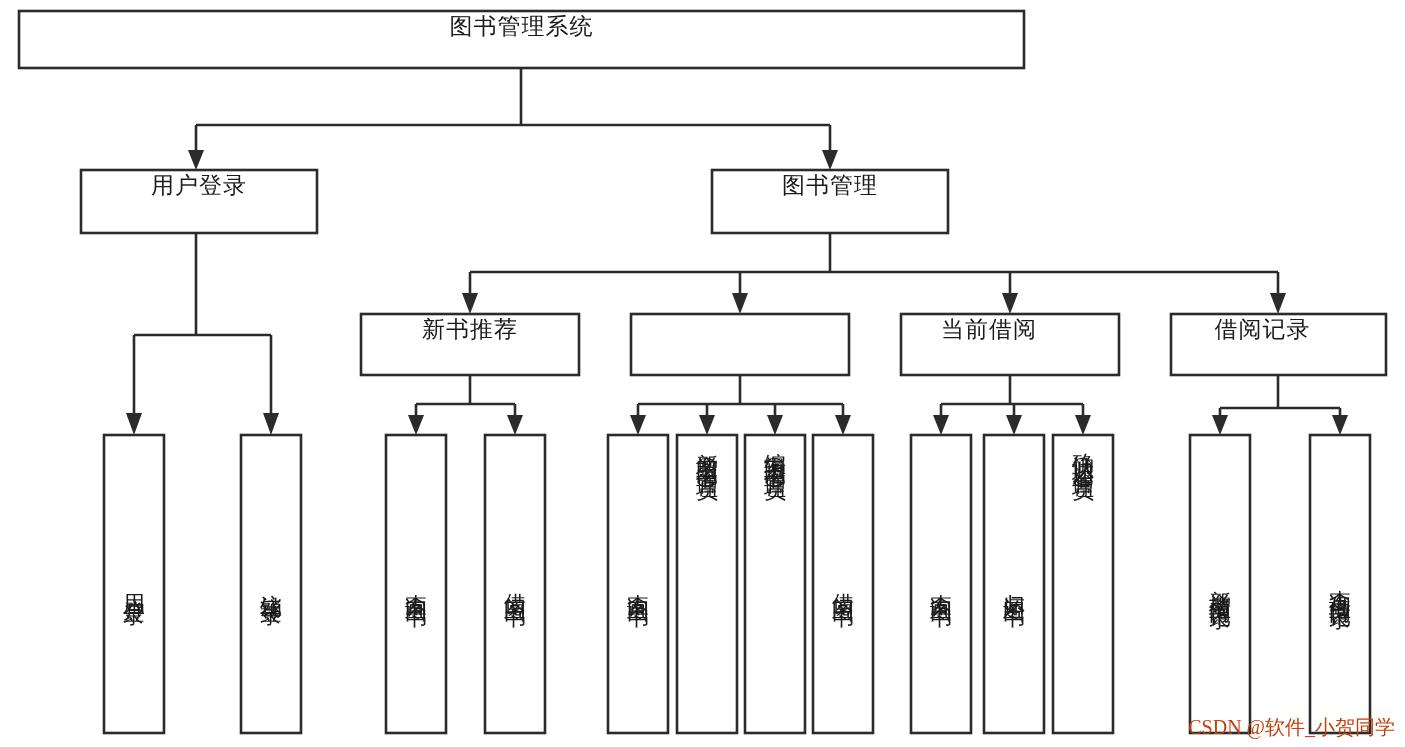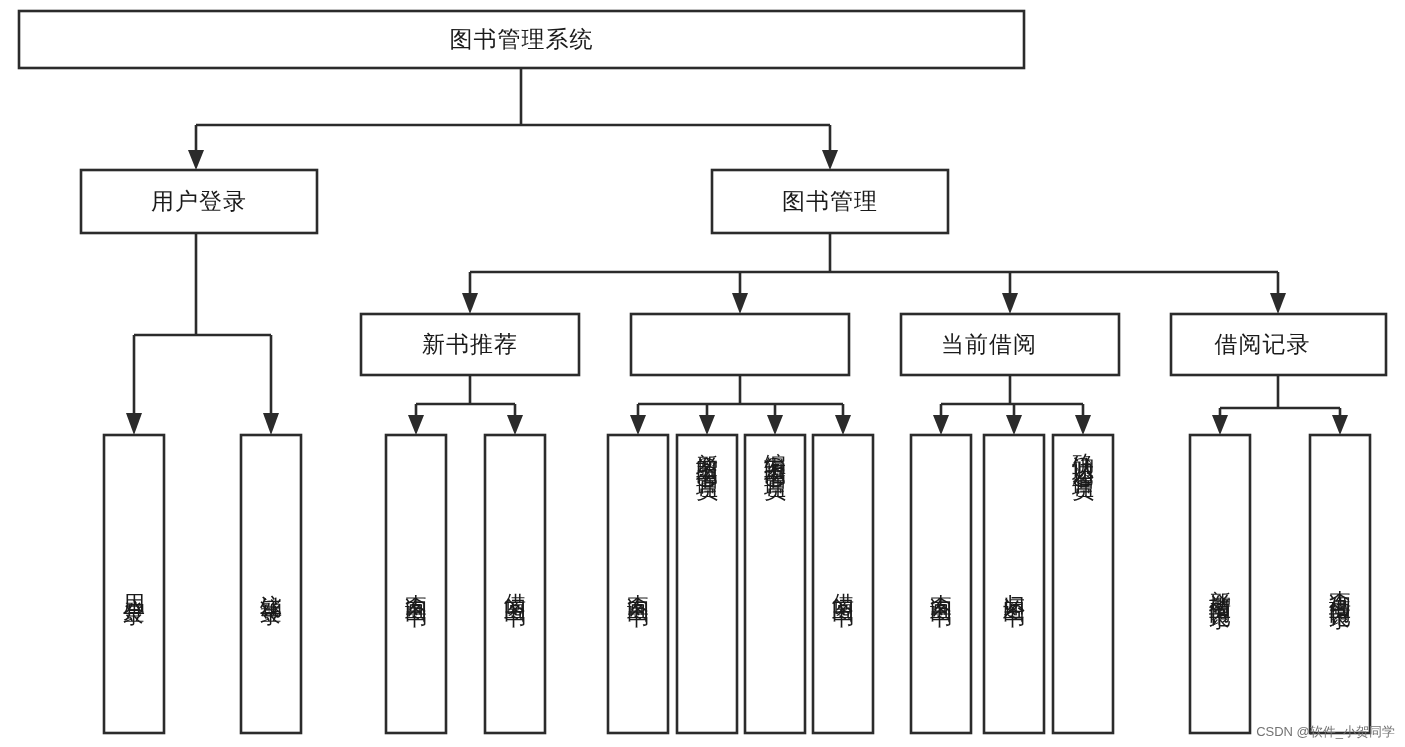--- a/index.html
+++ b/index.html
@@ -53,38 +53,37 @@
     font-family: "DejaVu Sans", "Liberation Sans", sans-serif;
     font-size: 22px;
     line-height: 1;
     letter-spacing: 4px;
     color: #1a1a1a;
     white-space: nowrap;
   }
   .box-label-wrap {
     position: absolute;
     display: flex;
-    align-items: center;
     justify-content: center;
     pointer-events: none;
   }
   .box-label-text {
     font-family: "DejaVu Sans", "Liberation Sans", sans-serif;
     font-size: 23px;
     color: #1a1a1a;
     white-space: nowrap;
     letter-spacing: 1px;
   }
   .watermark {
     position: absolute;
     right: 10px;
     bottom: 6px;
-    font-family: Liberation Sans, sans-serif;
-    font-size: 13px;
-    color: #737373;
+    font-family: Liberation Serif, serif;
+    font-size: 20px;
+    color: #c2410c;
     white-space: nowrap;
     letter-spacing: 0px;
   }
 </style>
 </head>
 <body>
 
 <div id="diagram-root">
 
   <svg class="diagram-svg" viewBox="0 0 1405 747">

